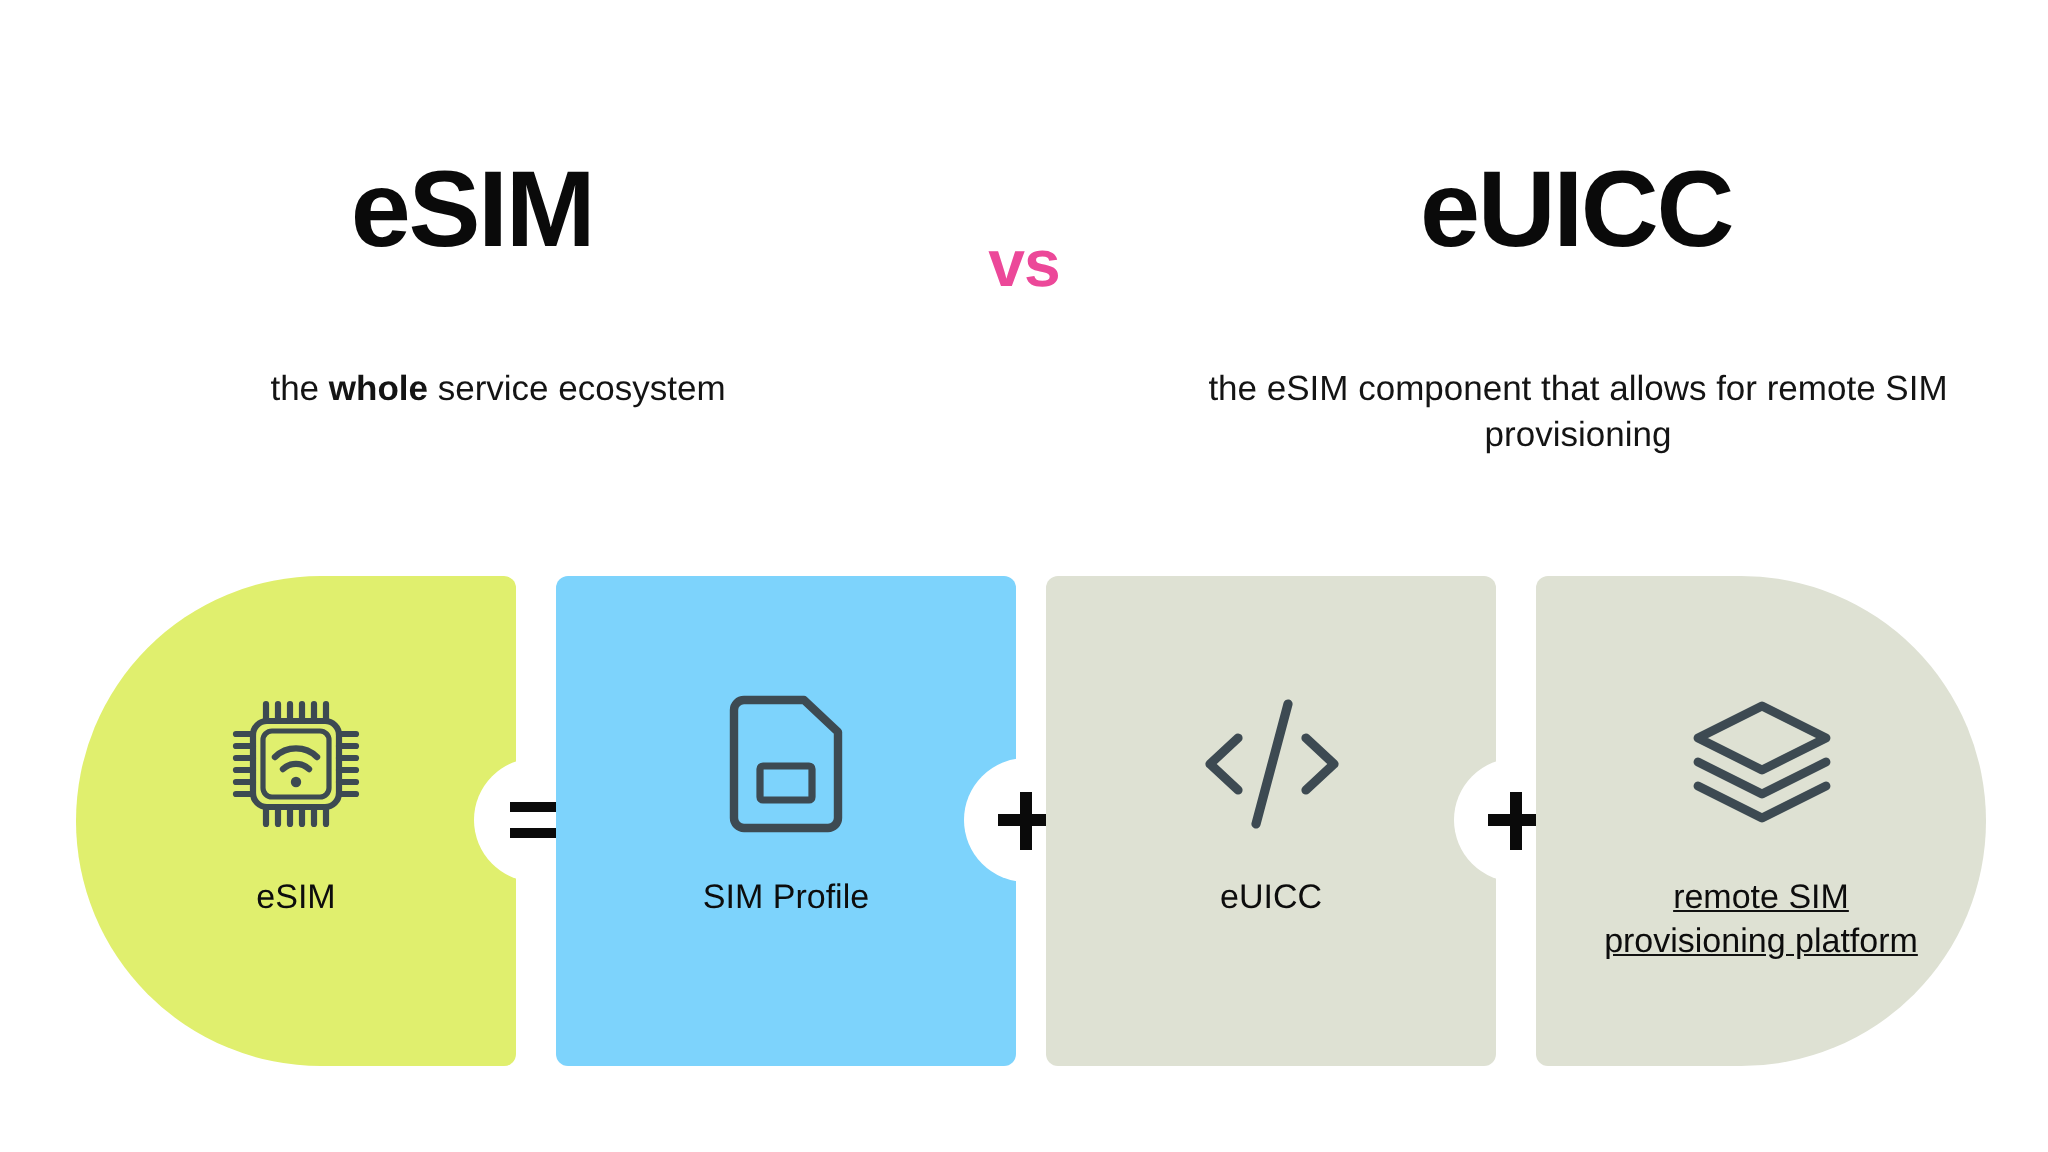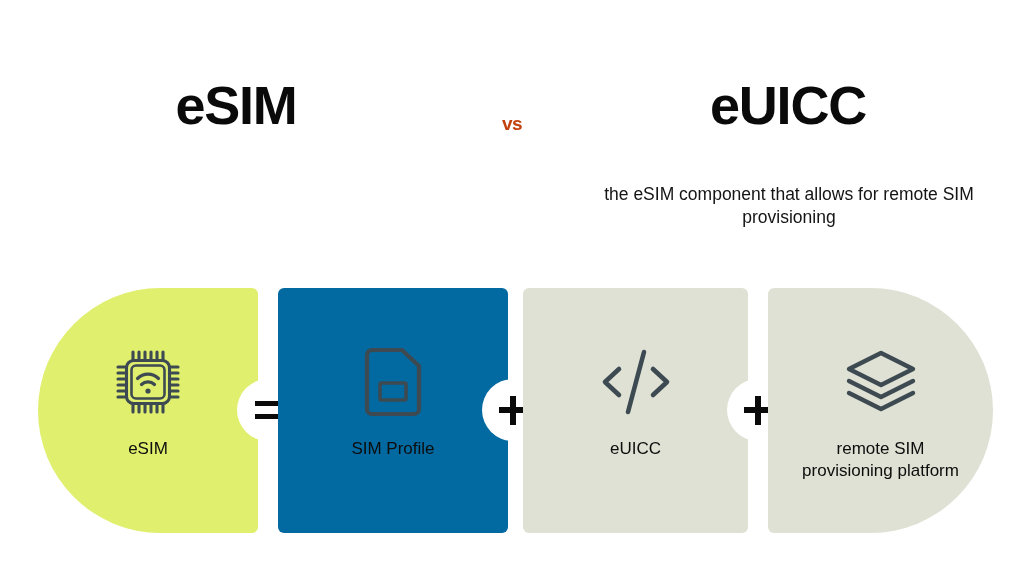--- a/index.html
+++ b/index.html
@@ -37,22 +37,22 @@
   #title-left  { left: 0;   top: 78px;  width: 472px; text-align: center; }
   #title-right { left: 552px; top: 78px; width: 472px; text-align: center; }
 
   #vs-label {
     position: absolute;
     left: 472px;
     top: 113px;
     width: 80px;
     text-align: center;
     font-weight: bold;
-    font-size: 19px;
-    color: #c2410c;
+    font-size: 33px;
+    color: #ec4899;
     letter-spacing: -0.5px;
   }
 
   .head-sub {
     position: absolute;
     font-size: 17.5px;
     line-height: 1.33;
     color: #141414;
     text-align: center;
   }
@@ -82,34 +82,35 @@
 
   #panel-esim {
     left: 0;
     width: 220px;
     background: #e0ef6e;
     border-radius: 122.5px 6px 6px 122.5px;
   }
   #panel-simprofile {
     left: 240px;
     width: 230px;
-    background: #0369a1;
+    background: #7dd3fc;
     border-radius: 6px;
   }
   #panel-euicc {
     left: 485px;
     width: 225px;
     background: #dee1d3;
     border-radius: 6px;
   }
   #panel-rsp {
     left: 730px;
     width: 225px;
     background: #dee1d3;
     border-radius: 6px 122.5px 122.5px 6px;
+    text-decoration: underline;
   }
 
   .panel-icon {
     margin-top: 58px;
     height: 72px;
     display: flex;
     align-items: center;
     justify-content: center;
   }
   .panel-label {
@@ -161,20 +162,21 @@
 <body>
 
 <div id="header">
 
   <div class="head-title" id="title-left">eSIM</div>
 
   <div id="vs-label">vs</div>
 
   <div class="head-title" id="title-right">eUICC</div>
 
+  <div class="head-sub" id="sub-left"><span>the </span><b>whole</b><span> service ecosystem</span></div>
 
   <div class="head-sub" id="sub-right">the eSIM component that allows for remote SIM provisioning</div>
 </div>
 
 <div id="strip">
 
   <div class="panel" id="panel-esim">
     <div class="panel-icon">
       <svg width="74" height="74" viewBox="0 0 74 74" aria-hidden="true">
         <g fill="none" stroke="#3d4a52" stroke-width="3.1" stroke-linecap="round">

